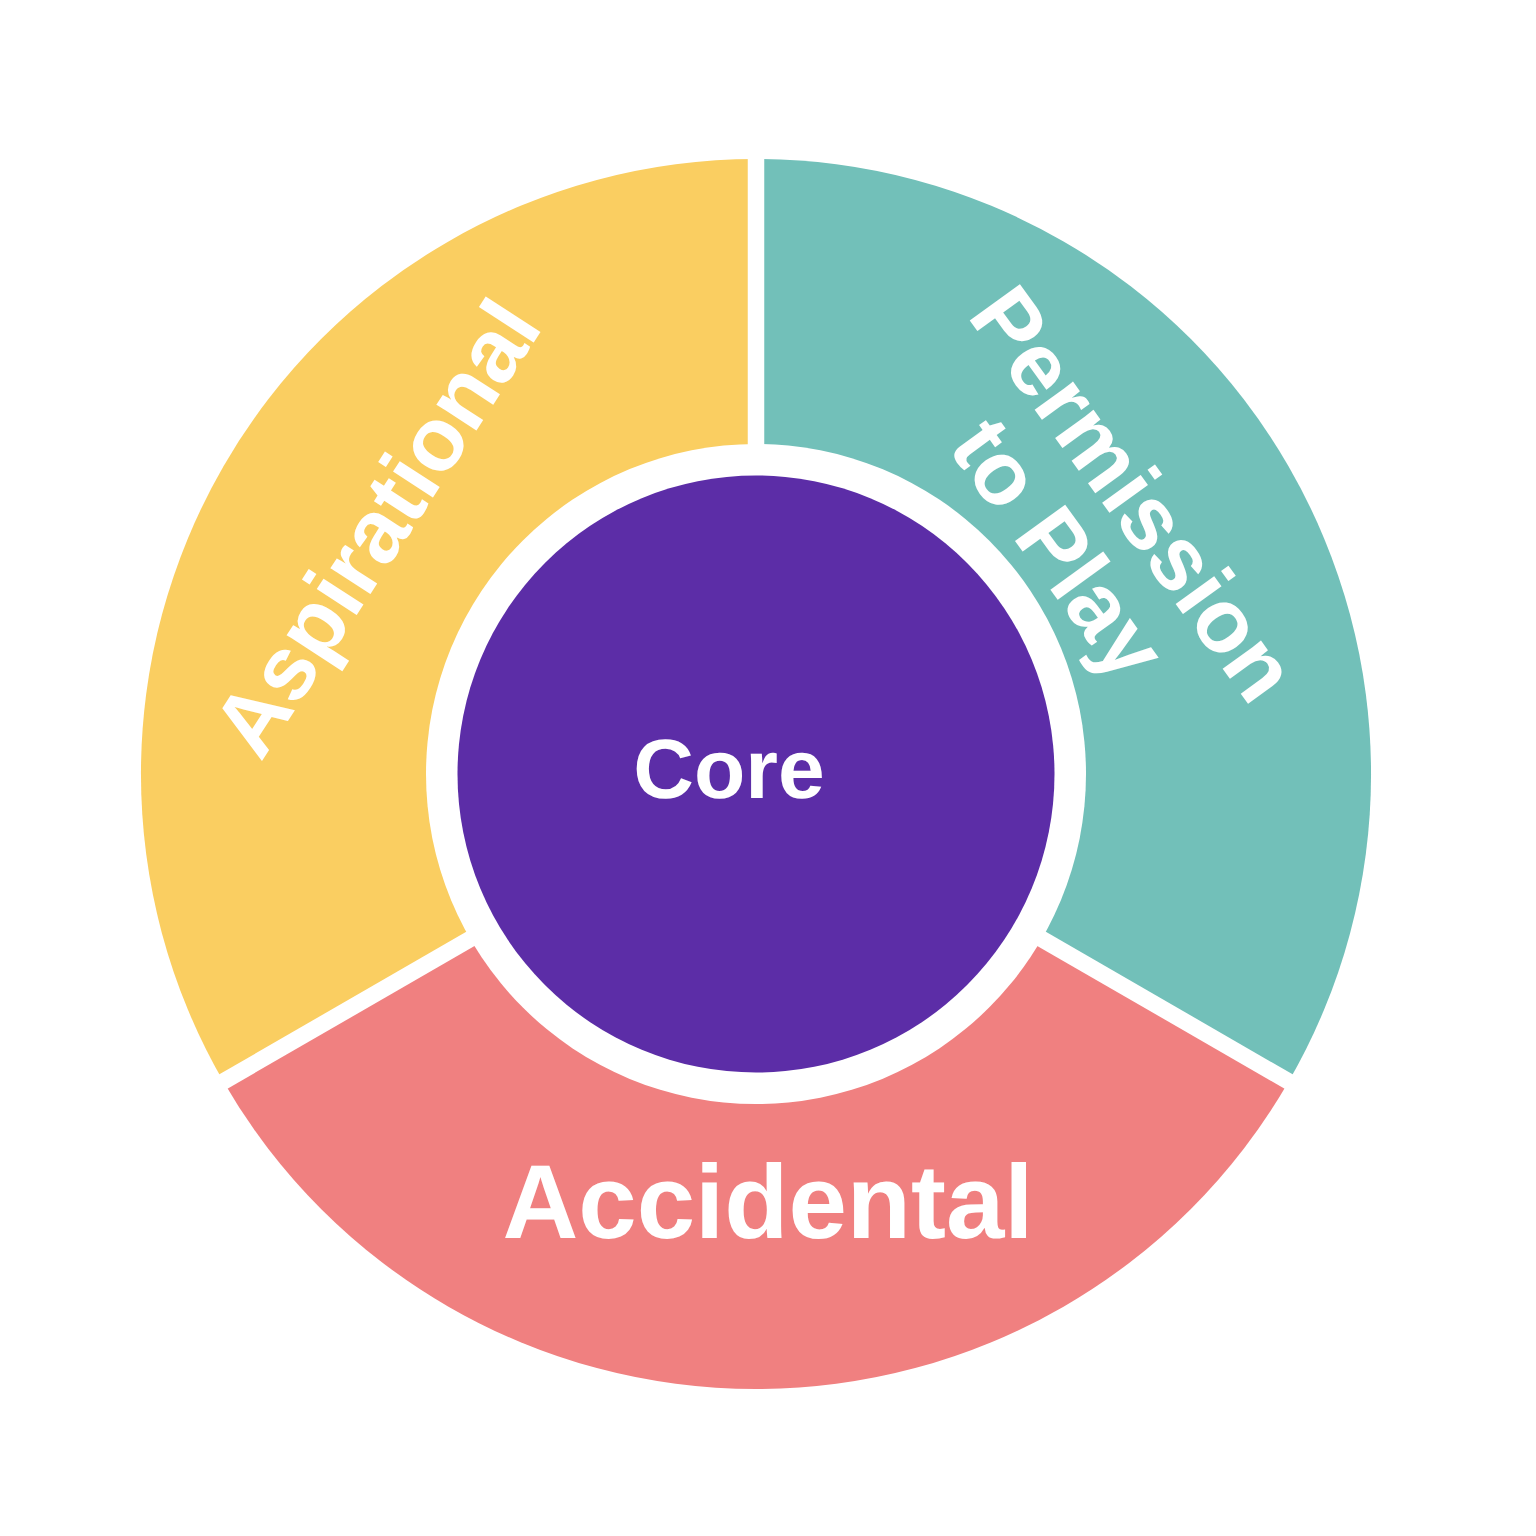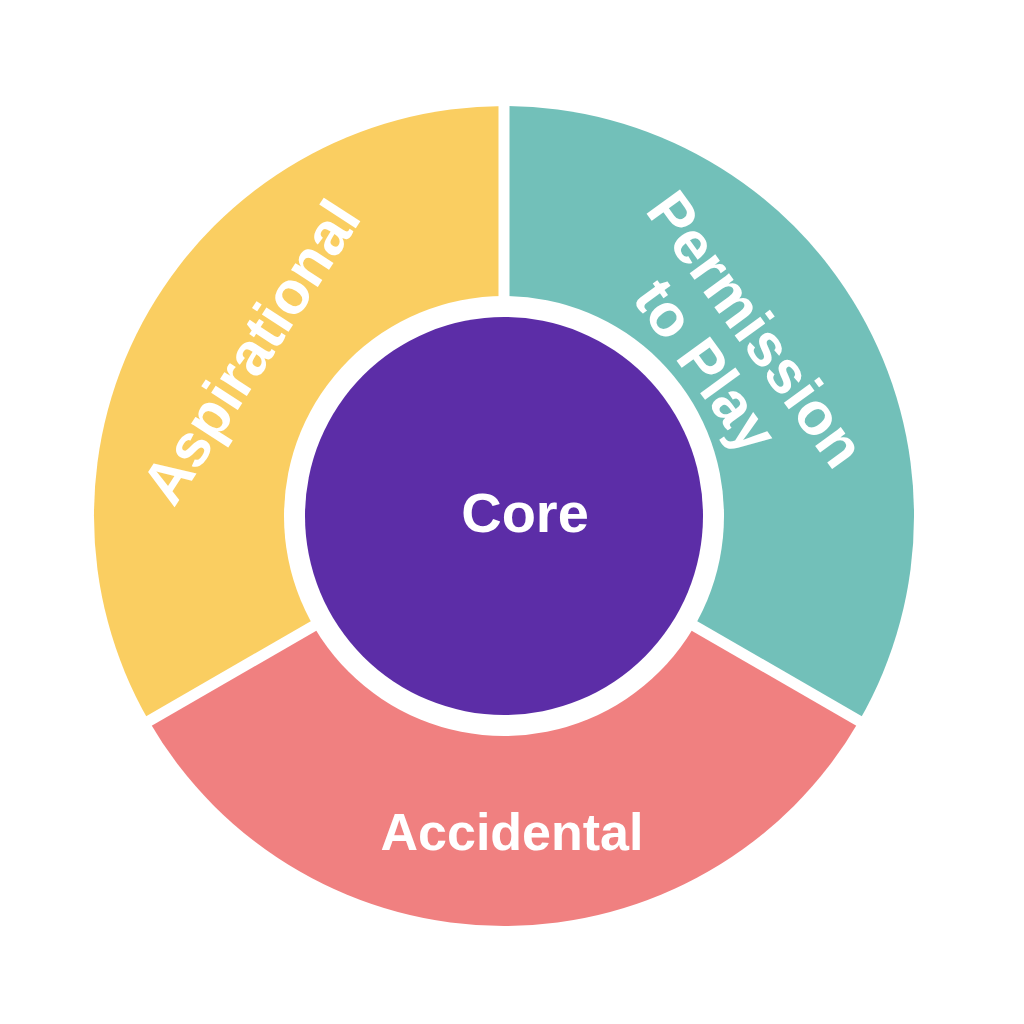--- a/index.html
+++ b/index.html
@@ -36,26 +36,26 @@
   }
   .label-permission {
     left: 730px;
     top: 348px;
     font-size: 60px;
     line-height: 1.04;
     transform: translate(-50%, -50%) rotate(54deg);
   }
   .label-accidental {
     left: 512px;
-    top: 832px;
-    font-size: 52px;
+    top: 801px;
+    font-size: 70px;
     transform: translate(-50%, -50%);
   }
   .label-core {
-    left: 525px;
+    left: 486px;
     top: 513px;
     font-size: 56px;
     line-height: 1.07;
     transform: translate(-50%, -50%);
   }
 </style>
 </head>
 <body>
 
 <div class="stage">

